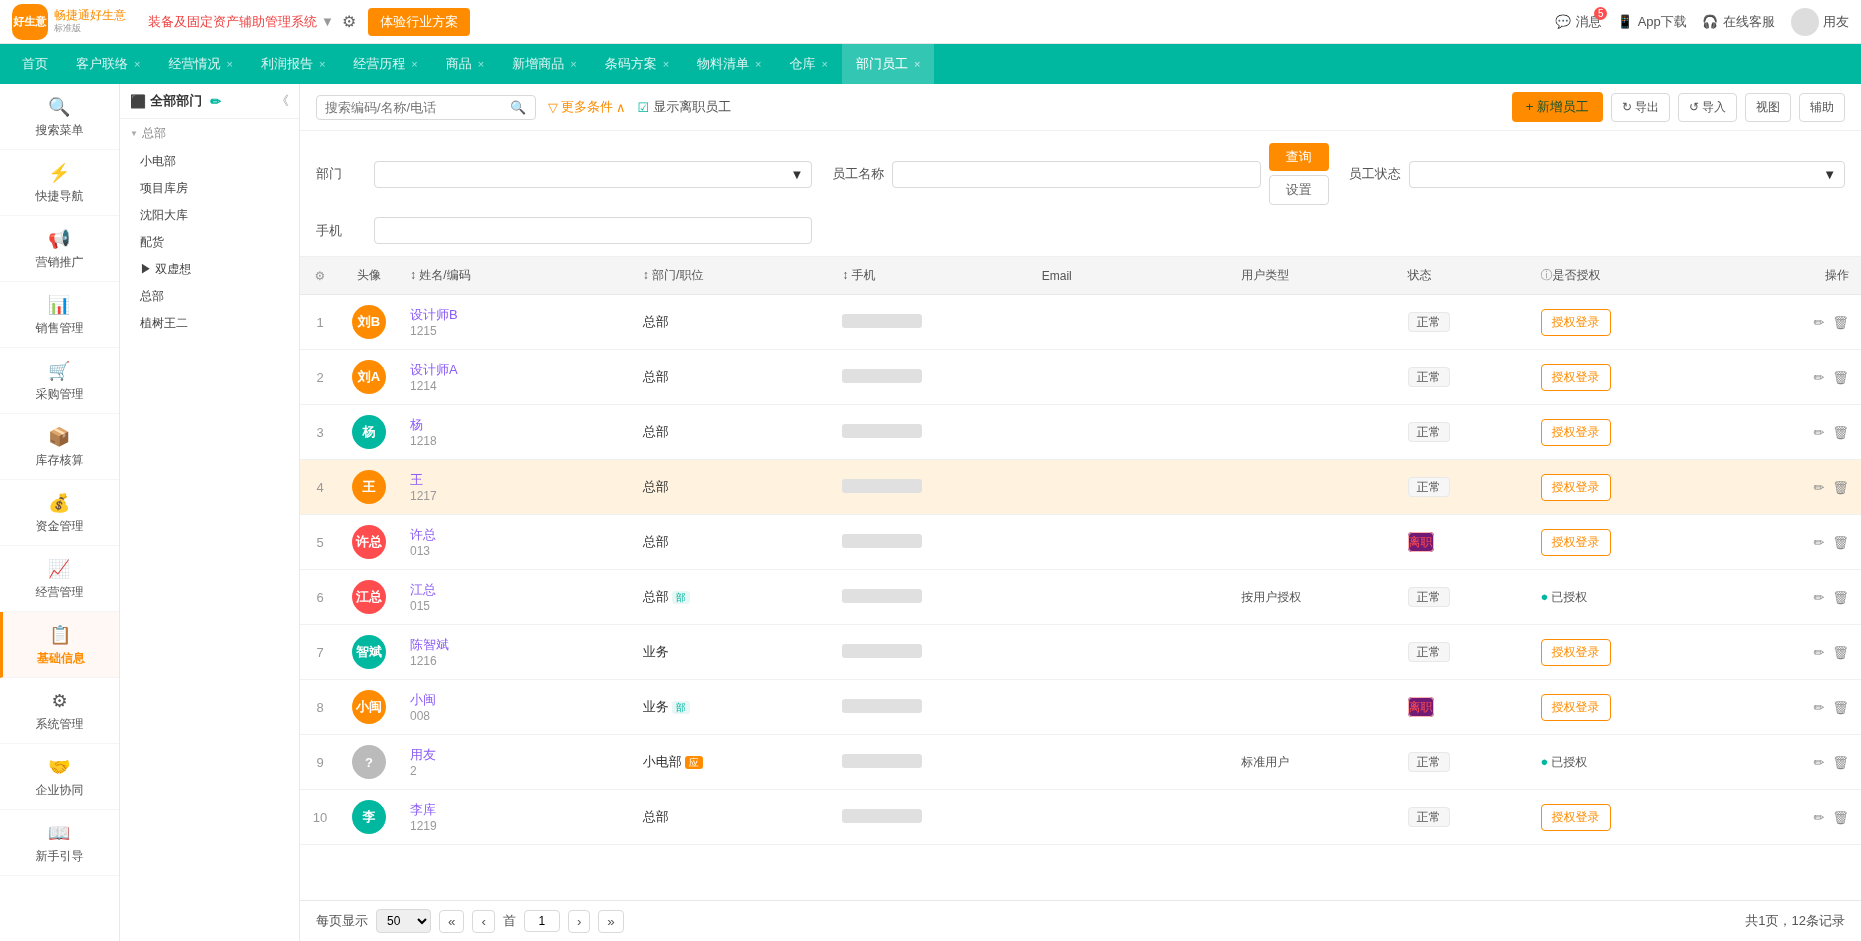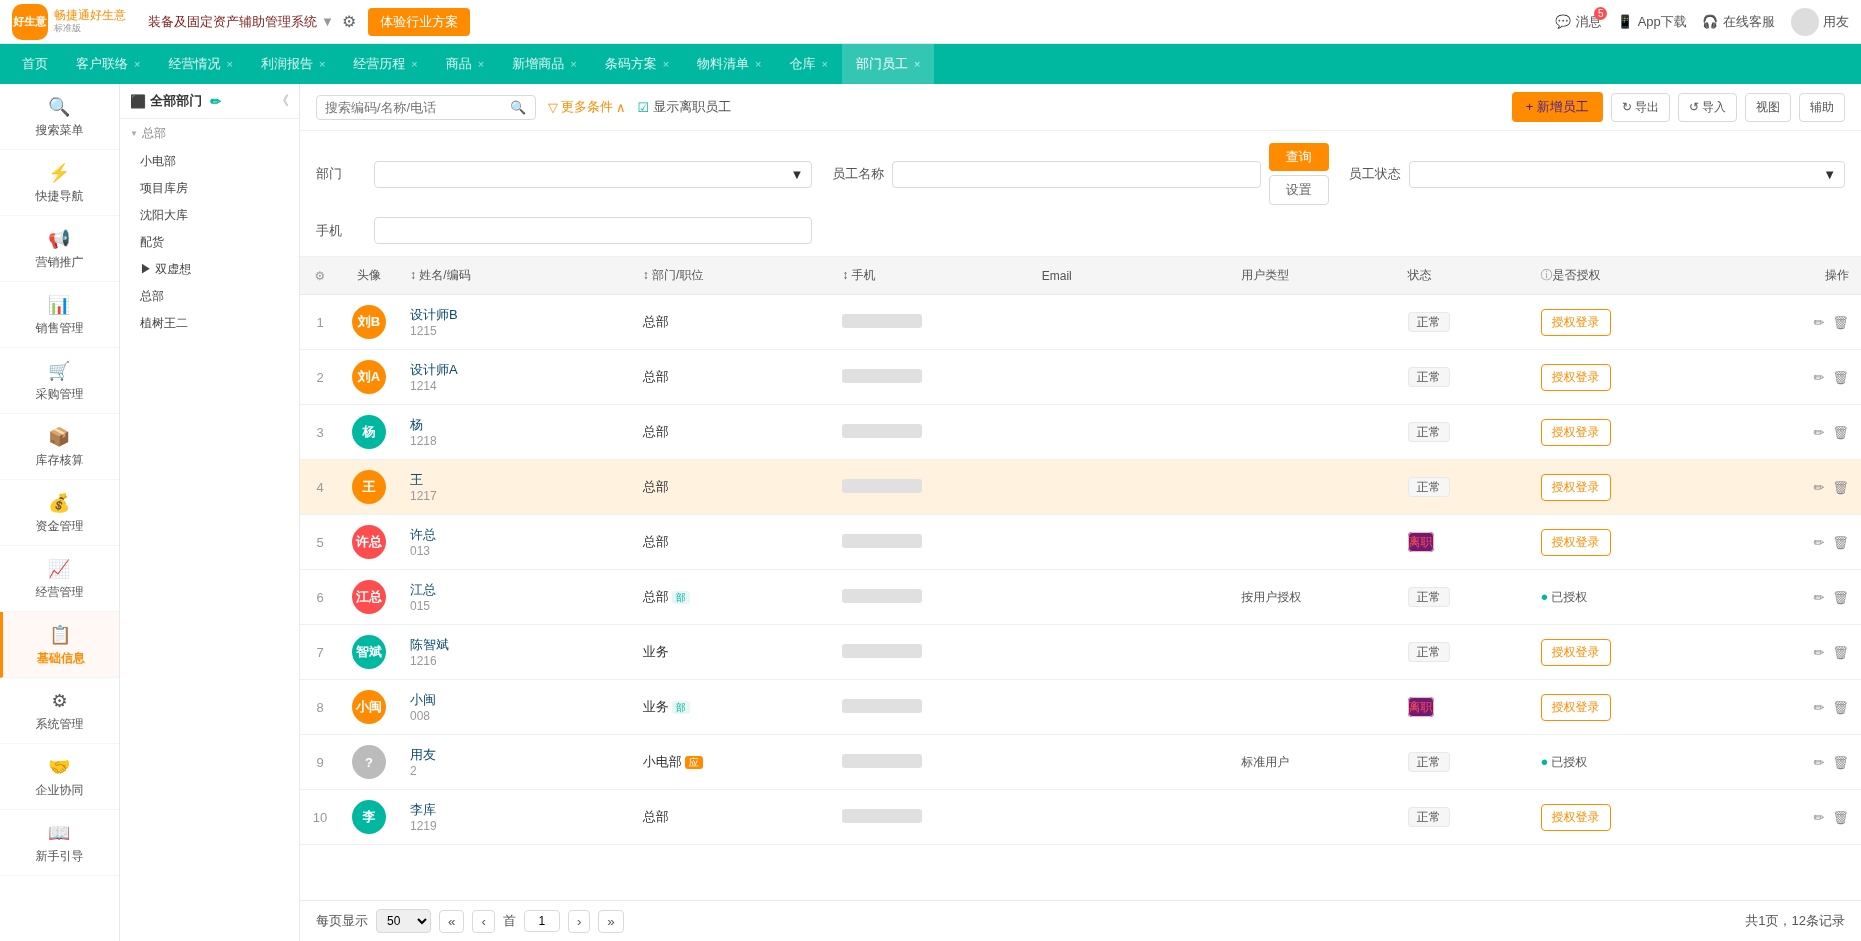--- a/index.html
+++ b/index.html
@@ -4,21 +4,21 @@
   <style>
     * { box-sizing: border-box; margin: 0; padding: 0; }
     body { font-family: 'Microsoft YaHei', Arial, sans-serif; font-size: 13px; background: #f5f5f5; color: #333; overflow: hidden; }
 
     
     .top-bar { display: flex; align-items: center; background: #fff; height: 44px; padding: 0 12px; border-bottom: 1px solid #e8e8e8; }
     .logo-area { display: flex; align-items: center; width: 120px; }
     .logo-icon { width: 36px; height: 36px; background: #ff8c00; border-radius: 10px; display: flex; align-items: center; justify-content: center; color: white; font-size: 11px; font-weight: bold; }
     .logo-text { margin-left: 6px; font-size: 12px; color: #ff8c00; line-height: 1.3; }
     .logo-badge { font-size: 9px; color: #999; }
-    .system-title { font-size: 13px; color: #7f1d1d; margin-left: 16px; }
+    .system-title { font-size: 13px; color: #ef4444; margin-left: 16px; }
     .title-arrow { color: #999; margin-left: 4px; cursor: pointer; }
     .trial-btn { margin-left: 12px; background: #ff8c00; color: white; border: none; border-radius: 4px; padding: 5px 12px; cursor: pointer; font-size: 13px; }
     .settings-btn { margin-left: 8px; color: #666; cursor: pointer; font-size: 16px; }
     .top-right { margin-left: auto; display: flex; align-items: center; gap: 16px; font-size: 13px; color: #555; }
     .notification-wrap { position: relative; cursor: pointer; }
     .notification-badge { position: absolute; top: -6px; right: -6px; background: #ff4d4f; color: white; border-radius: 8px; font-size: 10px; padding: 1px 4px; }
     .top-right-item { cursor: pointer; display: flex; align-items: center; gap: 4px; }
     .user-avatar { width: 28px; height: 28px; background: #ddd; border-radius: 50%; }
 
     
@@ -31,21 +31,21 @@
     .main-layout { display: flex; height: calc(941px - 44px - 40px); }
 
     
     .filter-bar { background: #fff; padding: 8px 16px; border-bottom: 1px solid #f0f0f0; display: flex; align-items: center; gap: 12px; }
     .search-input-wrap { display: flex; align-items: center; border: 1px solid #d9d9d9; border-radius: 4px; padding: 4px 8px; min-width: 220px; }
     .search-input-wrap input { border: none; outline: none; font-size: 13px; width: 100%; }
     .filter-more { color: #ff8c00; cursor: pointer; font-size: 13px; display: flex; align-items: center; gap: 3px; }
     .show-resigned { display: flex; align-items: center; gap: 4px; font-size: 13px; color: #555; cursor: pointer; }
     .checkbox-icon { color: #00b8a0; }
     .action-btns { margin-left: auto; display: flex; align-items: center; gap: 8px; }
-    .btn-add { background: #ff8c00; color: #4c1d95; border: none; border-radius: 4px; padding: 6px 14px; cursor: pointer; font-size: 13px; }
+    .btn-add { background: #ff8c00; color: #14532d; border: none; border-radius: 4px; padding: 6px 14px; cursor: pointer; font-size: 13px; }
     .btn-export, .btn-import { color: #555; background: white; border: 1px solid #d9d9d9; border-radius: 4px; padding: 5px 10px; cursor: pointer; font-size: 12px; display: flex; align-items: center; gap: 3px; }
     .btn-view { color: #555; background: white; border: 1px solid #d9d9d9; border-radius: 4px; padding: 5px 10px; cursor: pointer; font-size: 12px; }
 
     
     .adv-filter { background: #fff; padding: 12px 16px; border-bottom: 1px solid #f0f0f0; display: grid; grid-template-columns: 1fr 1fr 1fr; gap: 12px 20px; }
     .filter-row { display: flex; align-items: center; gap: 8px; }
     .filter-label { font-size: 13px; color: #555; white-space: nowrap; min-width: 50px; }
     .filter-select { border: 1px solid #d9d9d9; border-radius: 4px; padding: 5px 8px; font-size: 13px; flex: 1; background: white; display: flex; align-items: center; justify-content: space-between; cursor: pointer; }
     .filter-input { border: 1px solid #d9d9d9; border-radius: 4px; padding: 5px 8px; font-size: 13px; flex: 1; outline: none; }
     .btn-query { background: #ff8c00; color: white; border: none; border-radius: 4px; padding: 5px 16px; cursor: pointer; font-size: 13px; }
@@ -86,21 +86,21 @@
     .col-avatar { width: 50px; text-align: center; }
     .col-name { min-width: 140px; }
     .col-dept { min-width: 120px; }
     .col-phone { min-width: 120px; }
     .col-email { min-width: 120px; }
     .col-usertype { min-width: 100px; }
     .col-status { min-width: 80px; }
     .col-auth { min-width: 120px; }
     .col-op { min-width: 80px; text-align: right; }
 
-    .name-text { font-size: 13px; color: #0c4a6e; }
+    .name-text { font-size: 13px; color: #8b5cf6; }
     .code-text { font-size: 12px; color: #999; }
 
     
     .left-sidebar { width: 120px; background: white; border-right: 1px solid #e8e8e8; overflow-y: auto; flex-shrink: 0; }
     .left-sidebar-item { display: flex; flex-direction: column; align-items: center; padding: 12px 0 10px; cursor: pointer; font-size: 12px; color: #555; border-bottom: 1px solid #f5f5f5; gap: 4px; }
     .left-sidebar-item.active { color: #ff8c00; background: #fff8f4; font-weight: bold; border-left: 3px solid #ff8c00; }
     .left-sidebar-item .si-icon { font-size: 18px; }
 
     
     .dept-content-split { display: flex; flex: 1; overflow: hidden; }

